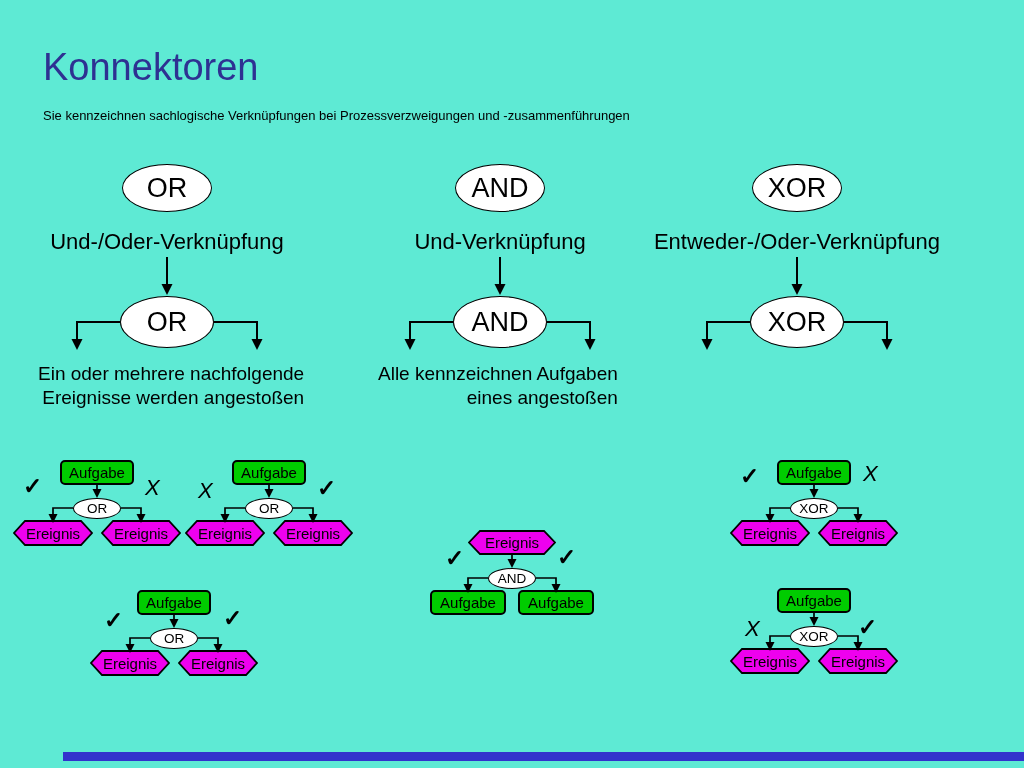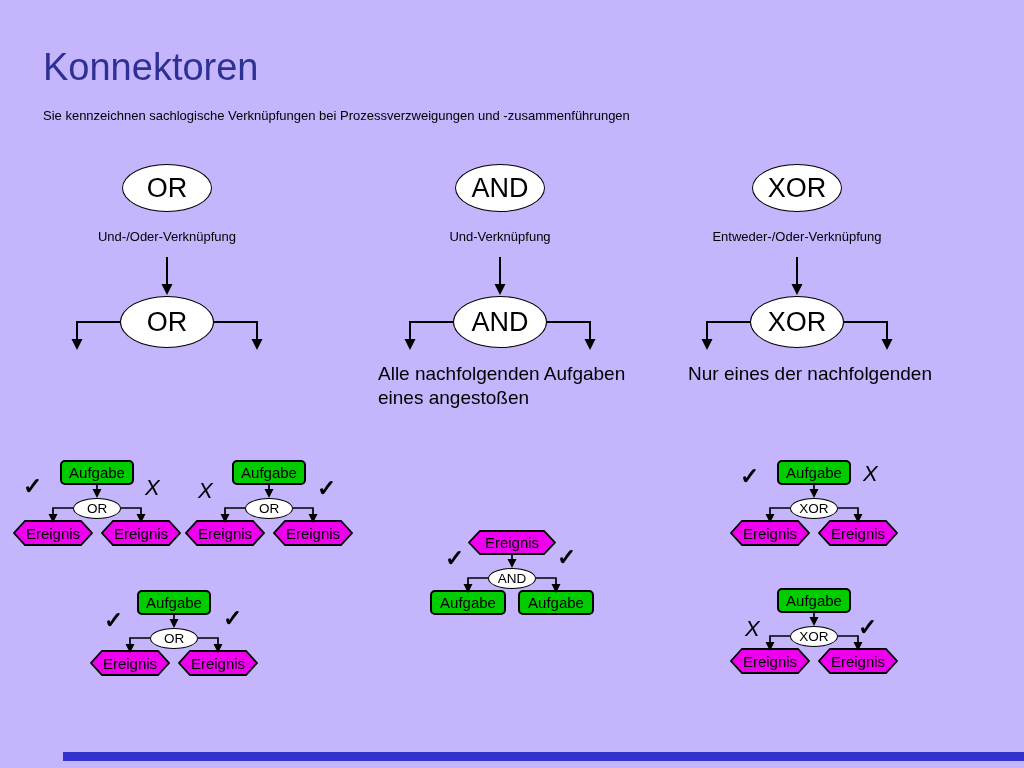--- a/index.html
+++ b/index.html
@@ -7,42 +7,42 @@
          font-family:"Liberation Sans",sans-serif;color:#000;}
   .title{position:absolute;left:43px;top:48px;font-size:38px;font-weight:400;line-height:1;margin:0;}
   .subtitle{position:absolute;left:43px;top:108px;font-size:13px;white-space:nowrap;}
   #overlay{position:absolute;left:0;top:0;pointer-events:none;z-index:1;}
   .ln{fill:none;stroke:#000;stroke-width:2;}
   .lnm{fill:none;stroke:#000;stroke-width:1.7;}
   .tri{fill:#000;stroke:none;}
   .ellipse{position:absolute;background:#fff;border:1.5px solid #000;border-radius:50%;
            display:flex;align-items:center;justify-content:center;box-sizing:border-box;z-index:2;}
   .big{font-size:27px;}
-  .col-label{position:absolute;top:229px;transform:translateX(-50%);font-size:13px;white-space:nowrap;}
+  .col-label{position:absolute;top:229px;transform:translateX(-50%);font-size:22px;white-space:nowrap;}
   .col-desc{position:absolute;top:362px;font-size:19px;line-height:24px;white-space:nowrap;}
   .example{position:absolute;width:176px;height:90px;}
   .wires{position:absolute;left:0;top:0;z-index:3;pointer-events:none;}
   .node-task{position:absolute;border:2px solid #000;border-radius:5px;box-sizing:border-box;
              display:flex;align-items:center;justify-content:center;font-size:15px;z-index:2;}
   .node-event{position:absolute;z-index:2;}
   .node-event svg{position:absolute;left:0;top:0;}
   .node-event span{position:absolute;left:0;top:0;right:0;bottom:0;display:flex;
                    align-items:center;justify-content:center;font-size:15px;}
   .mini-ellipse{position:absolute;left:64px;top:38px;width:48px;height:21px;background:#fff;
                 border:1.3px solid #000;border-radius:50%;display:flex;align-items:center;
                 justify-content:center;font-size:13.5px;box-sizing:border-box;z-index:4;}
   .mark{position:absolute;z-index:5;line-height:1;}
   .mark-check{font-size:23px;font-weight:bold;}
   .mark-cross{font-size:22px;font-style:italic;}
   .bottom-bar{position:absolute;left:63px;top:752px;width:961px;height:9px;}
 </style>
 </head>
 <body>
 
-<div class="slide" style="background: #c4b5fd;">
+<div class="slide" style="background: #5eead4; text-align: right;">
   <h1 class="title" style="color: rgb(46, 49, 146);">Konnektoren</h1>
   <div class="subtitle">Sie kennzeichnen sachlogische Verknüpfungen bei Prozessverzweigungen und -zusammenführungen</div>
   <svg id="overlay" width="1024" height="768">
       <path d="M167 257 V284" class="ln"></path>
       <path d="M167 295 L161.5 284 L172.5 284 Z" class="tri"></path>
       <path d="M120 322 H77 V343" class="ln"></path>
       <path d="M77 350 L71.5 339 L82.5 339 Z" class="tri"></path>
       <path d="M214 322 H257 V343" class="ln"></path>
       <path d="M257 350 L251.5 339 L262.5 339 Z" class="tri"></path>
       <path d="M500 257 V284" class="ln"></path>
@@ -56,33 +56,34 @@
       <path d="M750 322 H707 V343" class="ln"></path>
       <path d="M707 350 L701.5 339 L712.5 339 Z" class="tri"></path>
       <path d="M844 322 H887 V343" class="ln"></path>
       <path d="M887 350 L881.5 339 L892.5 339 Z" class="tri"></path>
     </svg>
   <div id="columns">
       <div class="ellipse big" style="left: 122px; top: 164px; width: 90px; height: 48px;">OR</div>
       <div class="col-label" style="left: 167px;">Und-/Oder-Verknüpfung</div>
       <div class="ellipse big" style="left: 120px; top: 296px; width: 94px; height: 52px;">OR</div>
       <div class="col-desc" style="left: 38px;">
+        <div>Ein oder mehrere nachfolgende</div>
+        <div>Ereignisse werden angestoßen</div>
       </div>
       <div class="ellipse big" style="left: 455px; top: 164px; width: 90px; height: 48px;">AND</div>
       <div class="col-label" style="left: 500px;">Und-Verknüpfung</div>
       <div class="ellipse big" style="left: 453px; top: 296px; width: 94px; height: 52px;">AND</div>
       <div class="col-desc" style="left: 378px;">
-        <div>Alle nachfolgenden Aufgaben</div>
+        <div>Alle kennzeichnen Aufgaben</div>
         <div>eines angestoßen</div>
       </div>
       <div class="ellipse big" style="left: 752px; top: 164px; width: 90px; height: 48px;">XOR</div>
       <div class="col-label" style="left: 797px;">Entweder-/Oder-Verknüpfung</div>
       <div class="ellipse big" style="left: 750px; top: 296px; width: 94px; height: 52px;">XOR</div>
       <div class="col-desc" style="left: 688px;">
-        <div>Nur eines der nachfolgenden</div>
       </div>
     </div>
   <div id="examples">
       <div class="example" style="left: 9px; top: 460px;">
         <svg width="176" height="90" class="wires">
           <path d="M88 25 V30" class="lnm"></path>
           <path d="M88 38 L83.5 29 L92.5 29 Z" class="tri"></path>
           <path d="M64 48 H44 V55" class="lnm"></path>
           <path d="M44 63 L39.5 54 L48.5 54 Z" class="tri"></path>
           <path d="M112 48 H132 V55" class="lnm"></path>

